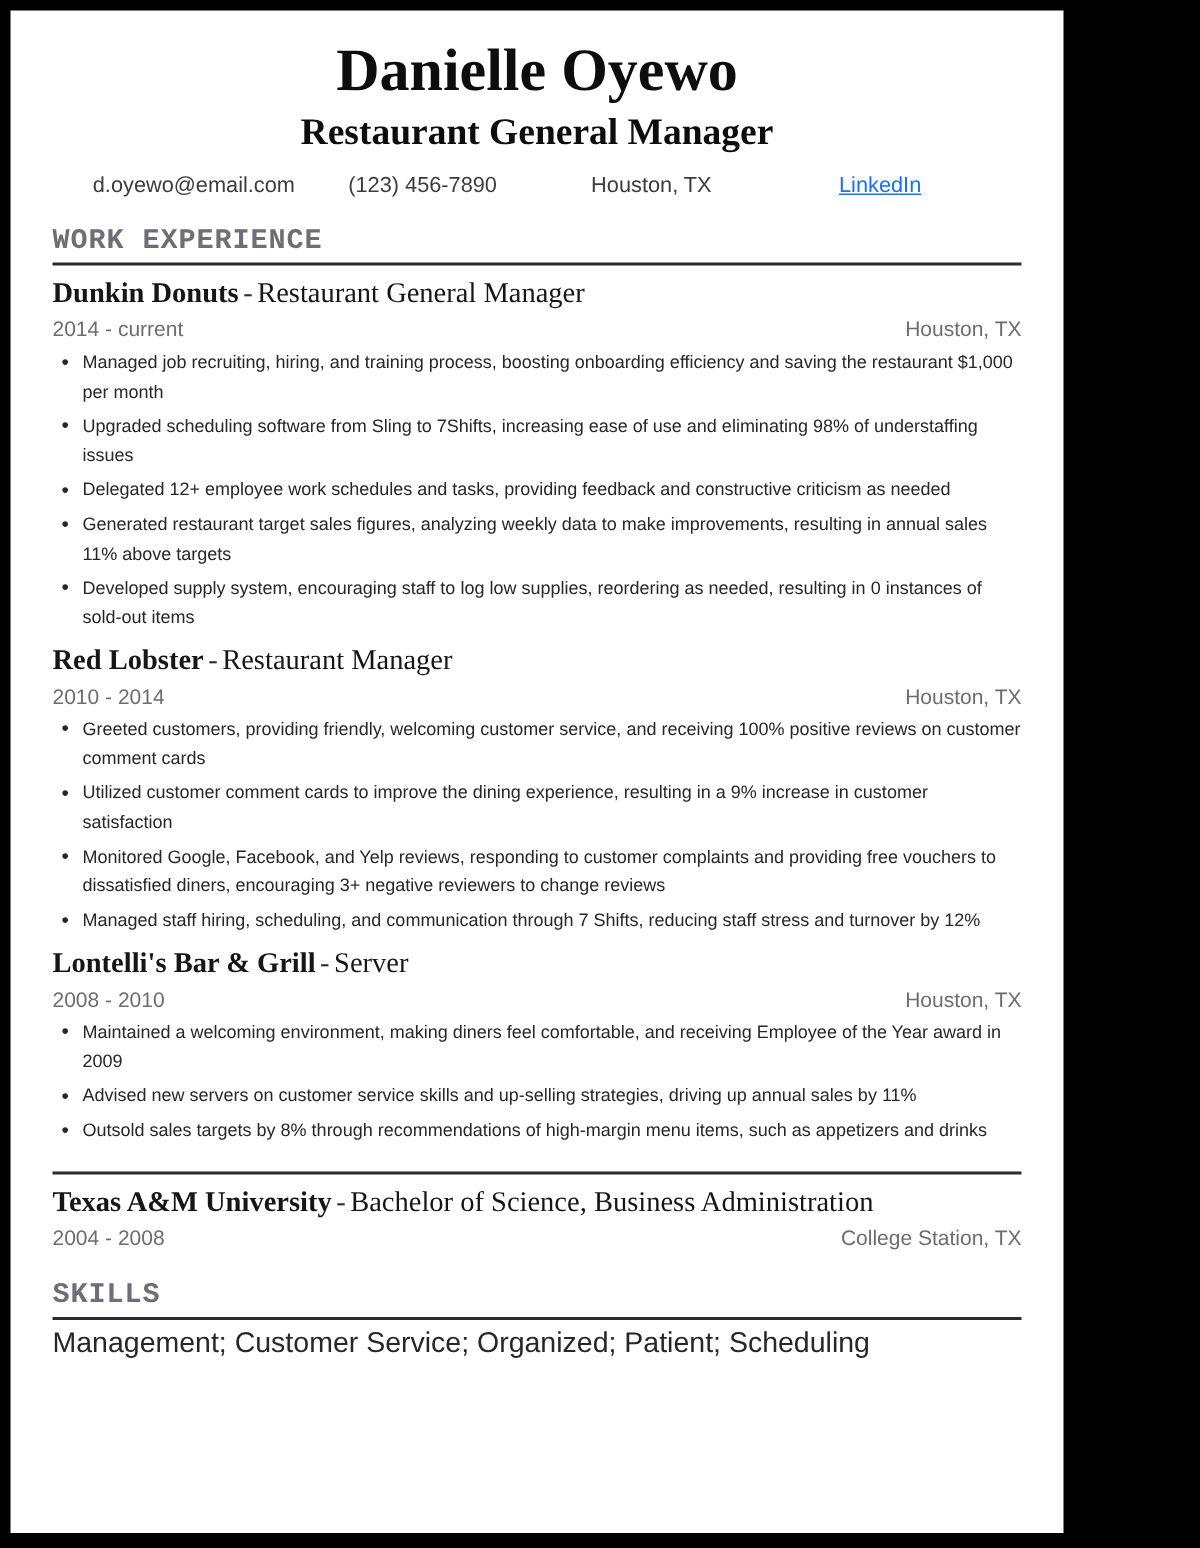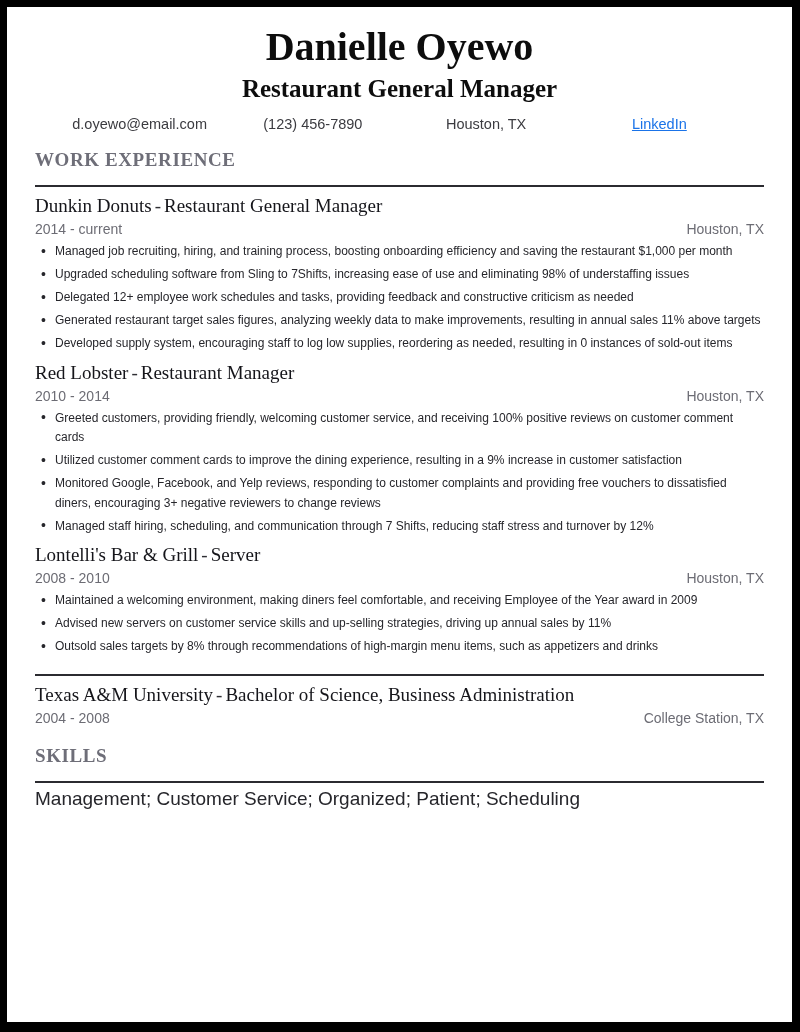--- a/index.html
+++ b/index.html
@@ -14,21 +14,21 @@
     font-family: "Liberation Sans", sans-serif;
     display: block;
     overflow: hidden;
   }
 
   
   .page-frame {
     position: absolute;
     left: 7px;
     top: 7px;
-    width: 785px;
+    width: 702px;
     height: 1015px;
     background: #ffffff;
     overflow: hidden;
   }
 
   .sheet {
     padding: 16px 28px 0 28px;
   }
 
   
@@ -69,49 +69,49 @@
     color: #1a73e8;
     text-decoration: underline;
     font-size: 14.5px;
     cursor: pointer;
   }
 
   
   .section { margin-top: 17px; }
 
   .section-title {
-    font-family: Liberation Serif, serif;
+    font-family: Liberation Mono, monospace;
     font-weight: bold;
     font-size: 19px;
     line-height: 22px;
     letter-spacing: 0.6px;
     color: #6e6e78;
     text-transform: uppercase;
-    padding-bottom: 14px;
+    padding-bottom: 4px;
   }
 
   .section-rule {
     height: 0;
     border-bottom: 2.5px solid #2b2b30;
     margin-bottom: 4px;
   }
 
   
   .entry { margin-top: 7px; }
   .entry:first-of-type { margin-top: 4px; }
 
   .entry-heading {
     font-family: "Liberation Serif", serif;
     font-size: 19px;
     line-height: 24px;
     color: #15151a;
     white-space: nowrap;
     overflow: hidden;
   }
-  .org-name { font-weight: normal; }
+  .org-name { font-weight: bold; }
   .heading-dash {
     font-weight: normal;
     color: #2e2e33;
     padding: 0 3px;
   }
   .role-name { font-weight: normal; }
 
   .entry-meta {
     display: flex;
     justify-content: space-between;

